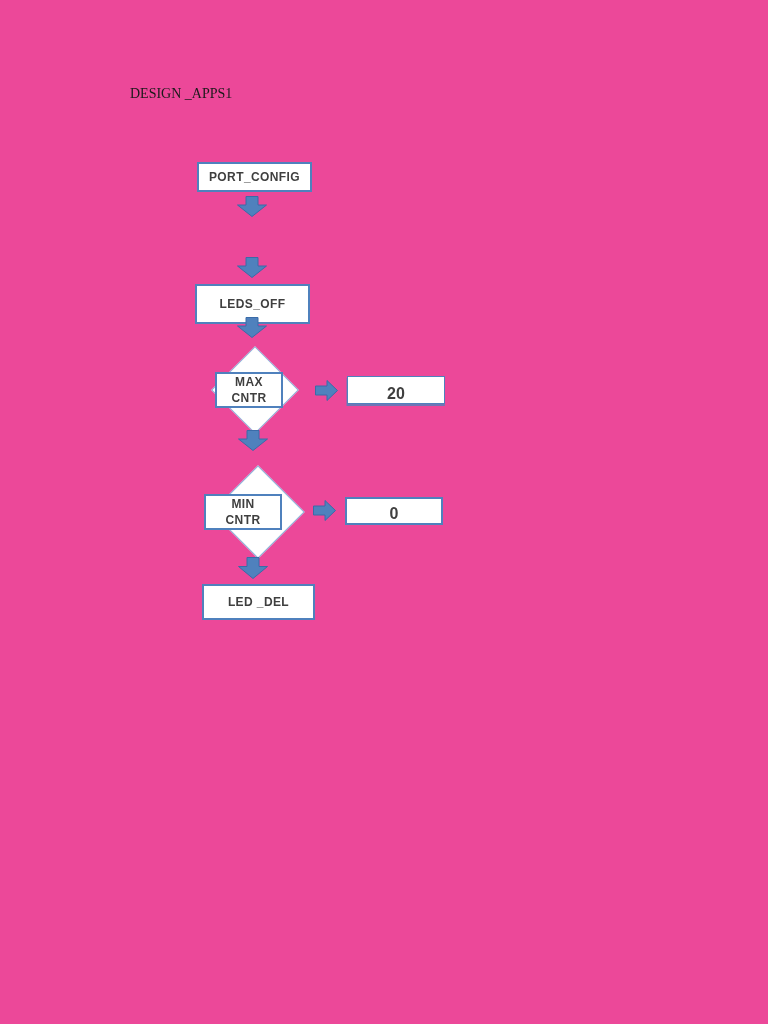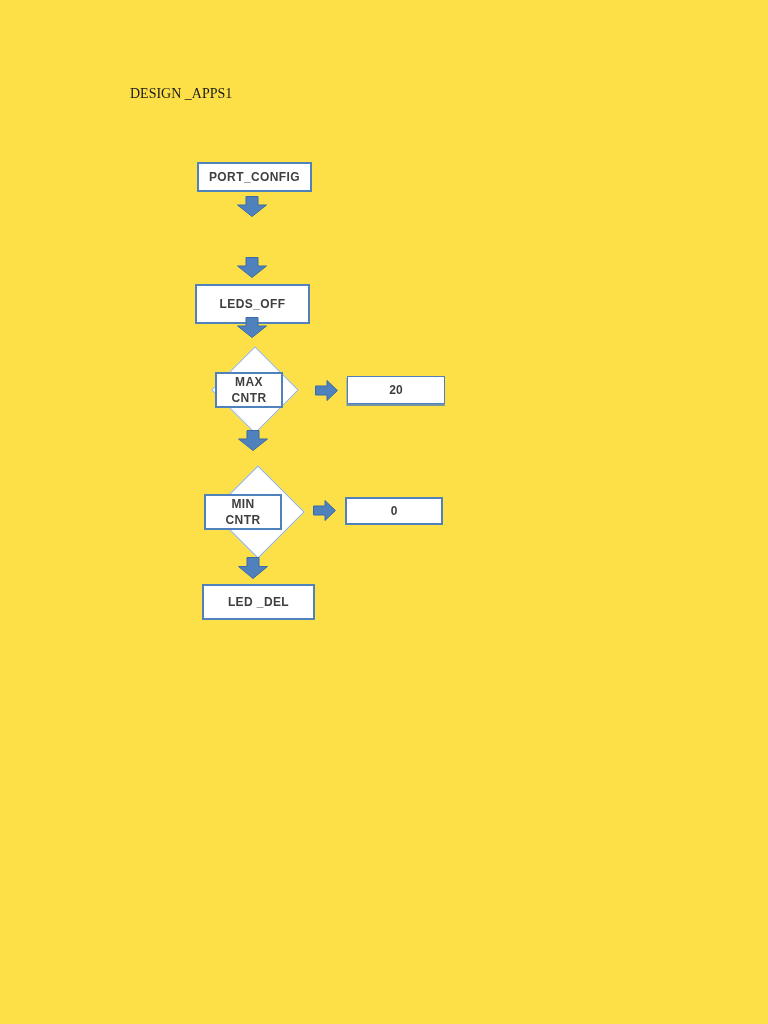--- a/index.html
+++ b/index.html
@@ -1,20 +1,20 @@
 <!DOCTYPE html>
 <html style="--box-border: #4f81bd; --diamond-border: #8db0d9; --arrow-fill: #4f81bd; --arrow-stroke: #3a6ba8; --label-text: #3f3f3f;"><head>
 <meta charset="utf-8">
 <style>
   html, body { margin: 0; padding: 0; background: #ffffff; }
   .page {
     position: relative;
     width: 768px;
     height: 1024px;
-    background: #fde047;
+    background: #ec4899;
     overflow: hidden;
     font-family: "Liberation Sans", sans-serif;
   }
   .heading {
     position: absolute;
     left: 130px;
     top: 86px;
     font-family: "Liberation Serif", serif;
     font-size: 14px;
     color: #1a1a1a;
@@ -54,23 +54,23 @@
     letter-spacing: 0.4px;
     line-height: 16px;
     color: var(--label-text);
   }
   .vbox {
     position: absolute;
     box-sizing: border-box;
     border: 1px solid var(--box-border);
     background: #ffffff;
     display: flex;
-    align-items: center;
+    align-items: flex-end;
     justify-content: center;
-    font-size: 12px;
+    font-size: 16px;
     font-weight: 600;
     color: var(--label-text);
   }
   .vbox.shadowed { box-shadow: 0 2px 0 rgba(79,129,189,0.65), -1px 2px 0 rgba(79,129,189,0.4); }
   .vbox.thick { border-width: 2px; }
   .arrow { position: absolute; }
   .arrow polygon {
     fill: var(--arrow-fill);
     stroke: var(--arrow-stroke);
     stroke-width: 1;

